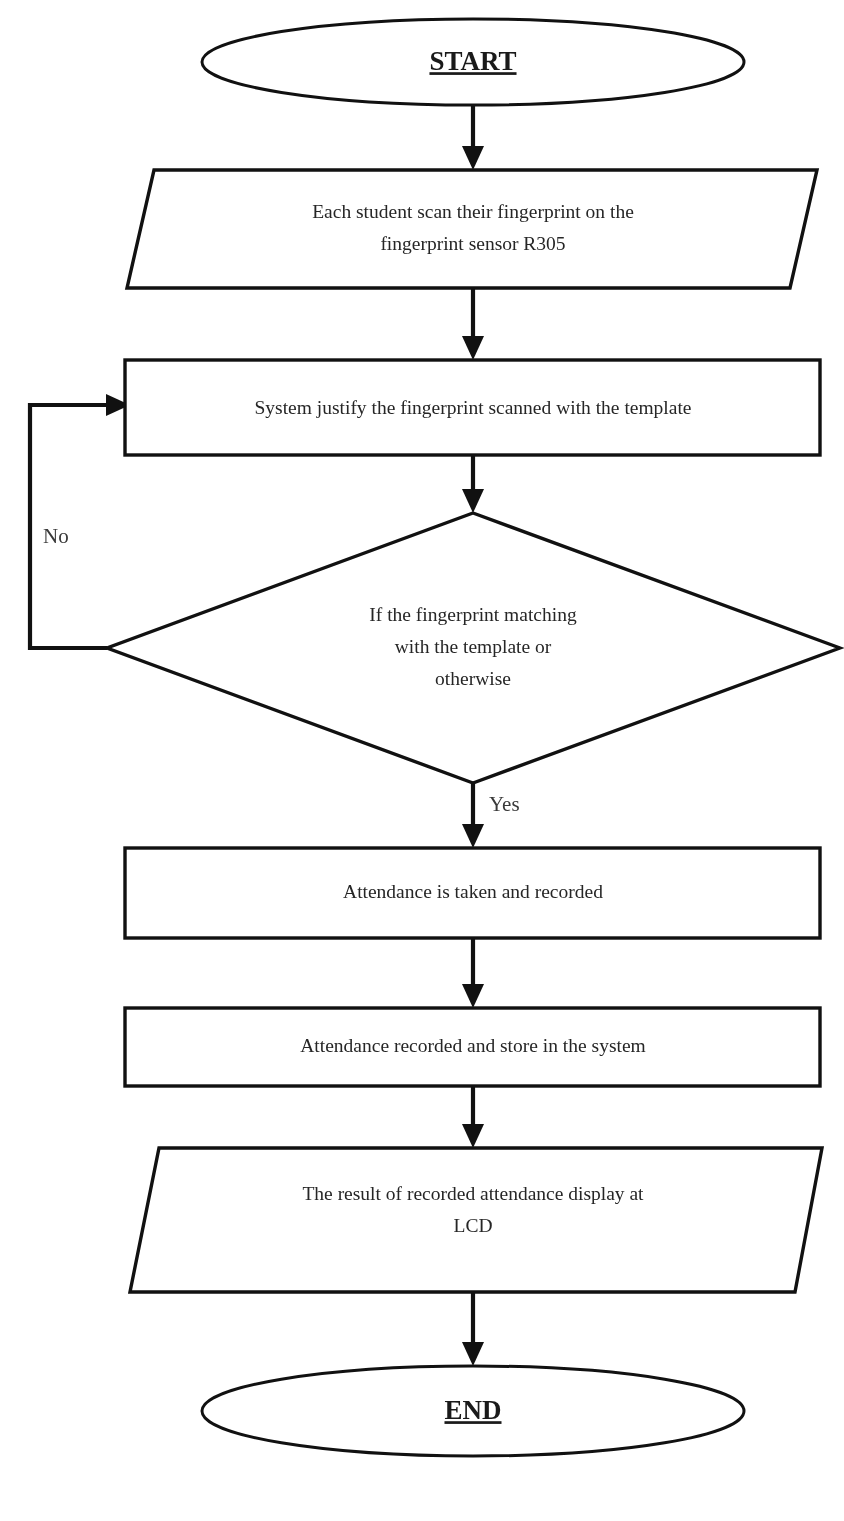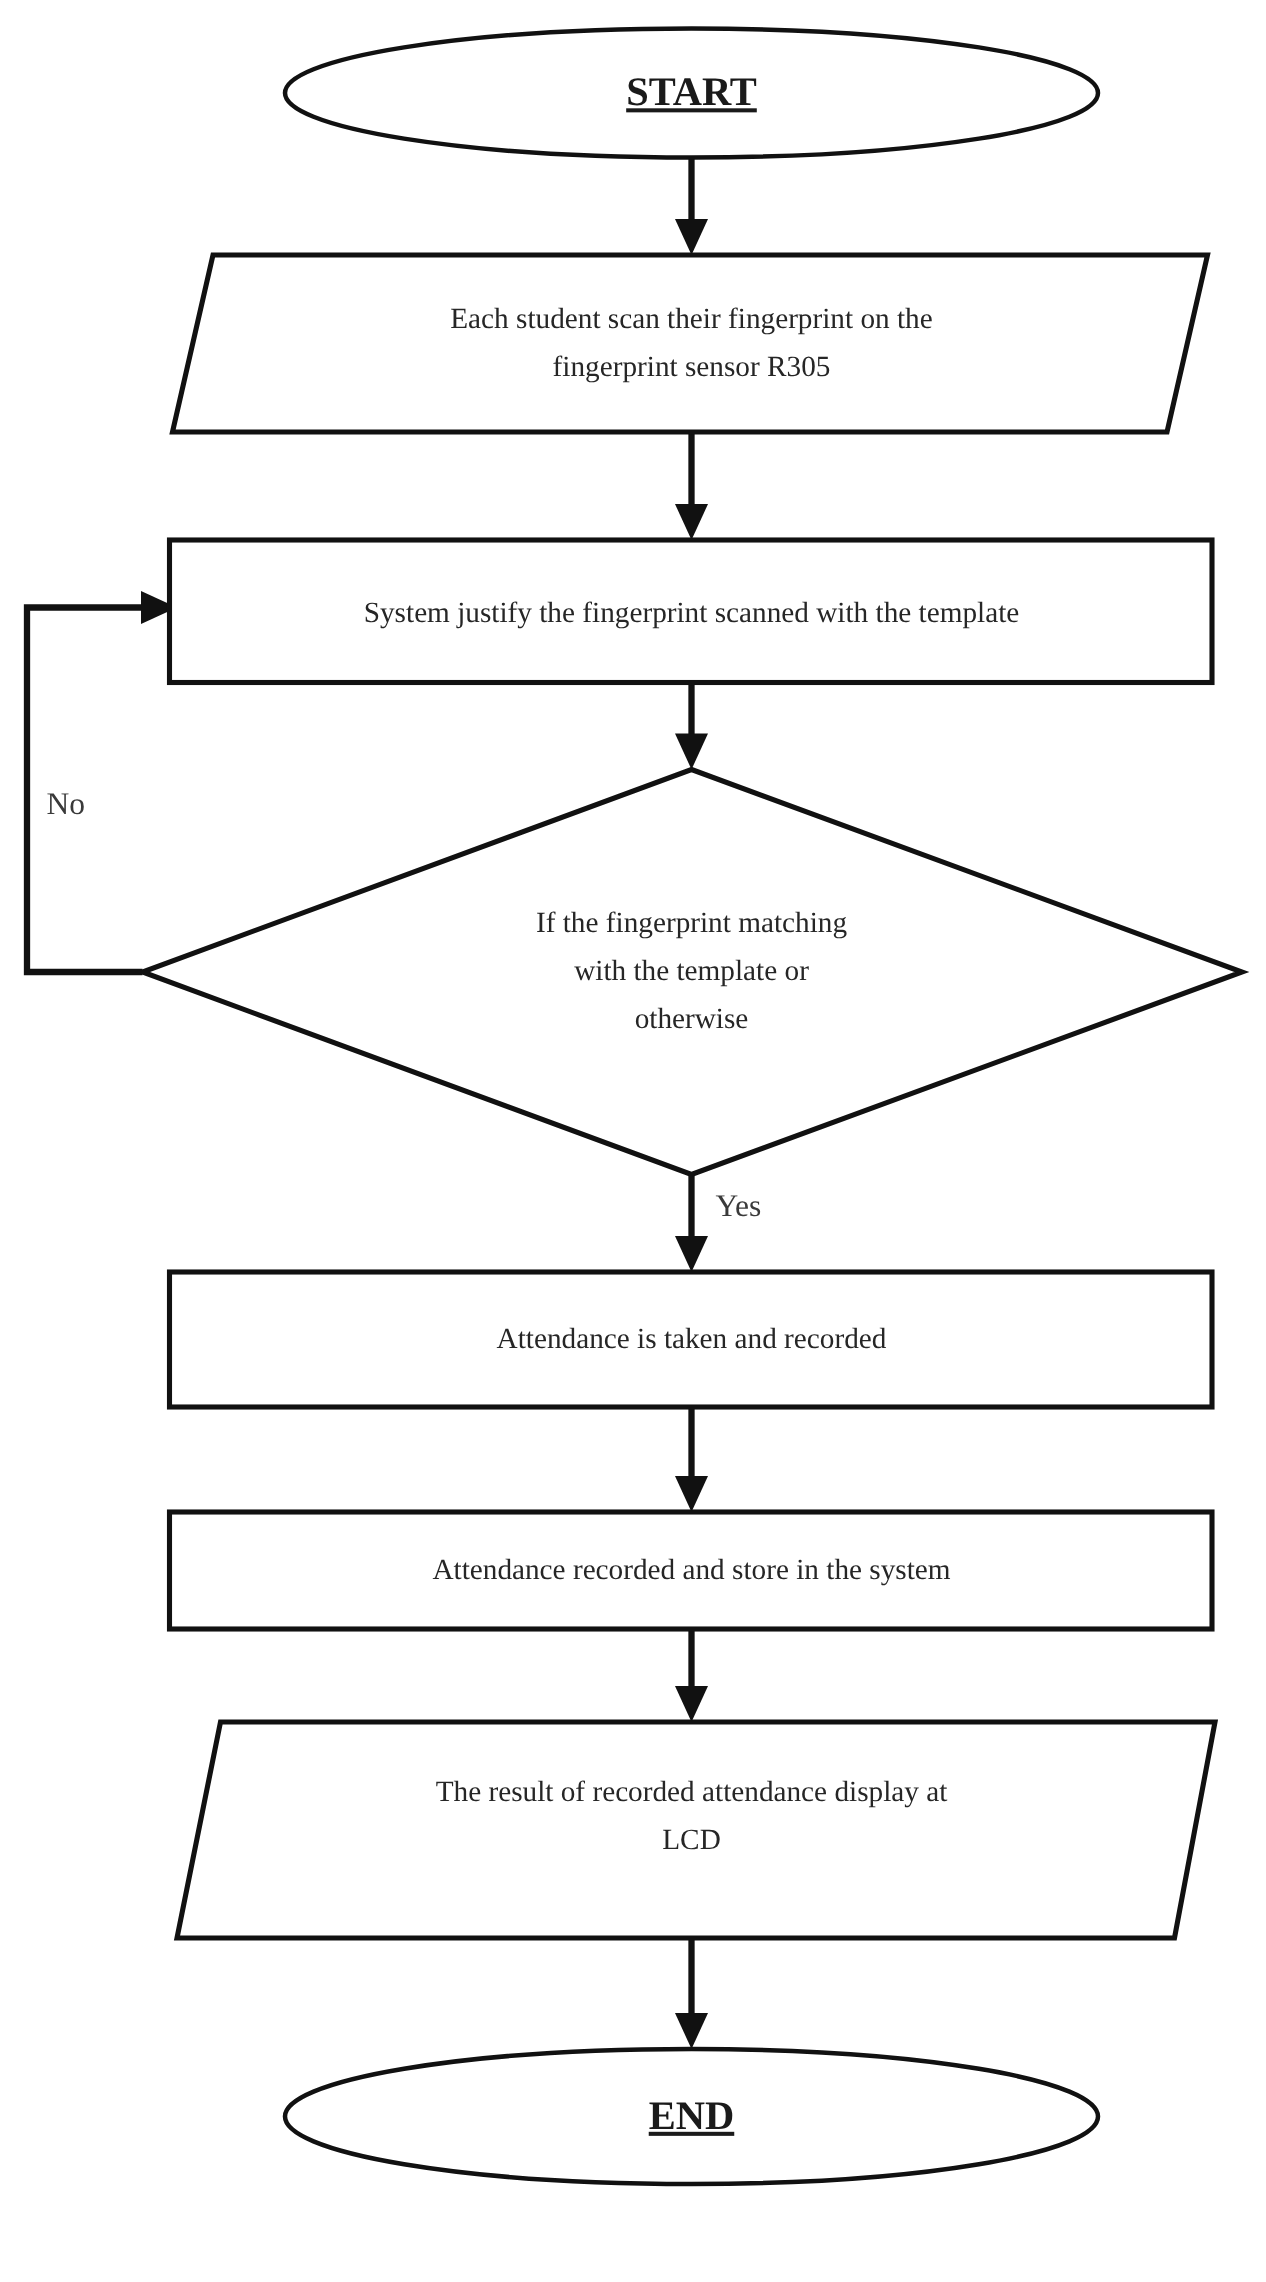--- a/index.html
+++ b/index.html
@@ -11,21 +11,21 @@
   body {
     width: 844px;
     height: 1521px;
     position: relative;
     overflow: hidden;
     font-family: "Liberation Serif", "DejaVu Serif", serif;
   }
   #flow-root {
     position: absolute;
     top: 0;
-    left: 0;
+    left: 12px;
     width: 676px;
     height: 1521px;
     border-radius: 22px;
   }
   svg.flow-canvas {
     display: block;
     width: 844px;
     height: 1521px;
     background: #ffffff;
   }

